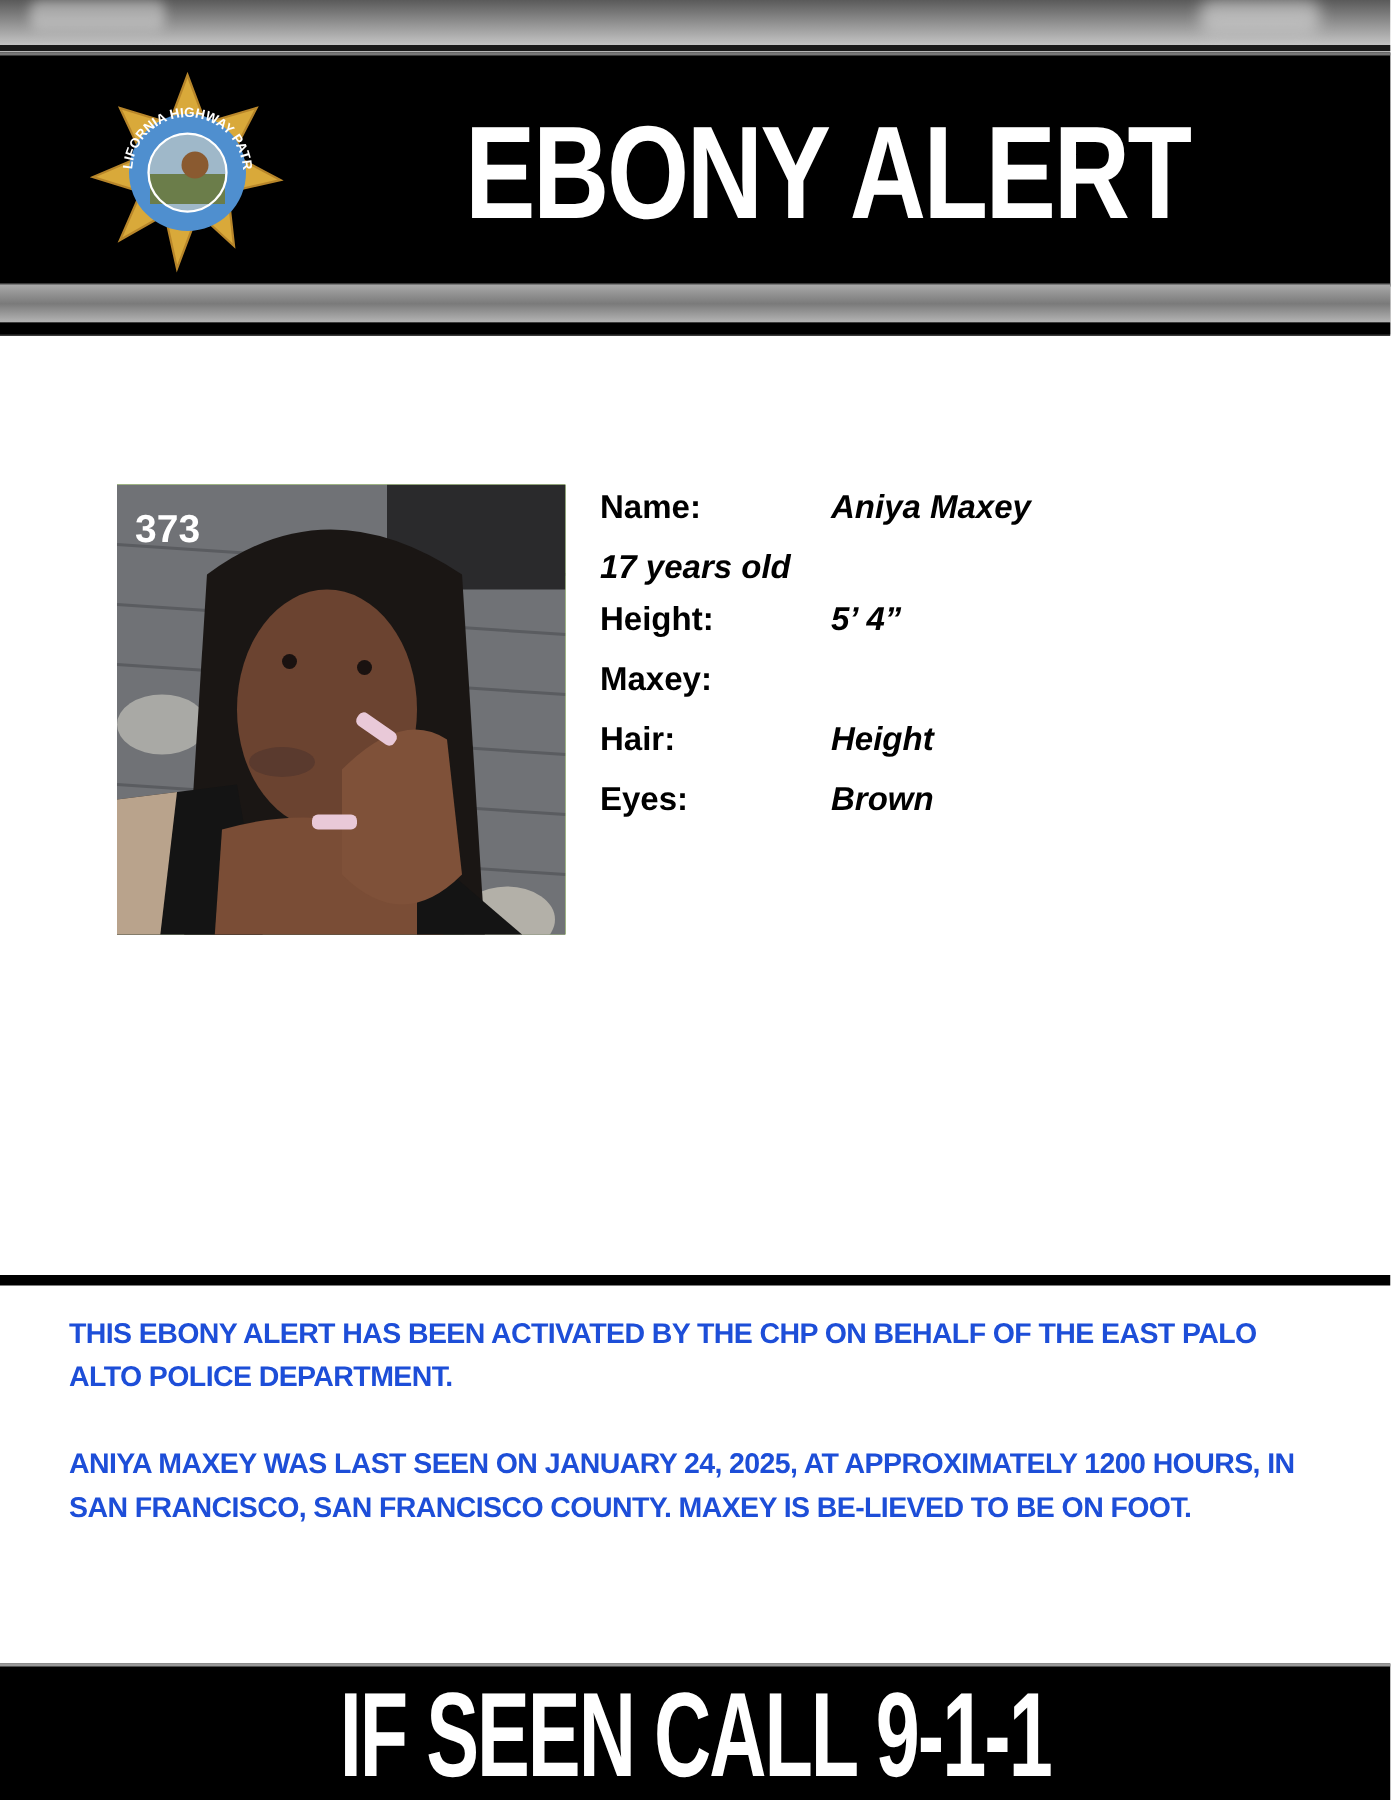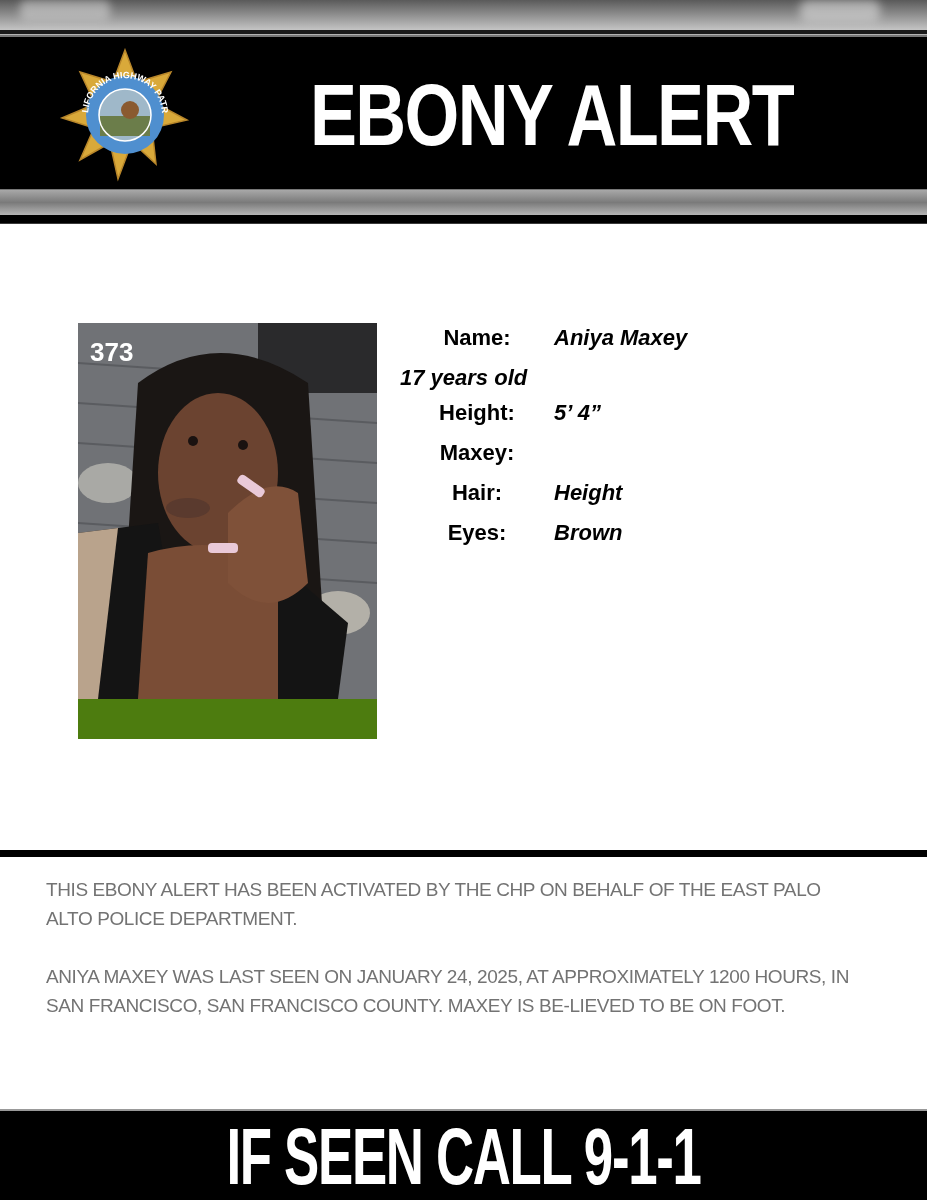--- a/index.html
+++ b/index.html
@@ -10,27 +10,27 @@
     .header-bg .blur2 { position: absolute; left: 800px; top: 0; width: 80px; height: 22px; background: #dcdcdc; opacity: .6; border-radius: 8px; filter: blur(5px); }
     .top-rule { position: absolute; left: 0; top: 30px; width: 927px; height: 4px; background: #1a1a1a; }
     .banner { position: absolute; left: 0; top: 35px; width: 927px; height: 152px; background: #000; border-top: 2px solid #777; border-bottom: 2px solid #777; }
     .lower-band { position: absolute; left: 0; top: 190px; width: 927px; height: 25px;
       background: linear-gradient(180deg, #a8a8a8, #7a7a7a 50%, #b5b5b5); }
     .bottom-rule { position: absolute; left: 0; top: 215px; width: 927px; height: 8px; background: #000; }
     .badge { position: absolute; left: 58px; top: 48px; width: 134px; height: 134px; }
     .banner-title { position: absolute; left: 310px; top: 70px; width: 540px; height: 90px; color: #fff;
       font-family: "Liberation Sans", sans-serif; font-weight: bold; font-size: 88px; line-height: 90px;
       letter-spacing: -2px; transform: scaleX(0.80); transform-origin: left center; white-space: nowrap; }
-    .photo { position: absolute; left: 78px; top: 323px; width: 299px; height: 416px; overflow: hidden; background: #4d7c0f; }
+    .photo { position: absolute; left: 78px; top: 323px; width: 299px; height: 300px; overflow: hidden; background: #4d7c0f; }
     .details { position: absolute; left: 400px; top: 318px; width: 500px; }
     .row { display: flex; font-weight: bold; font-size: 22px; line-height: 40px; color: #000; }
-    .row .label { width: 154px; flex: none; text-align: center; }
+    .row .label { width: 154px; flex: none; }
     .row .value { flex: 1; line-height: 31px; padding-top: 4px; font-style: italic; }
     .divider { position: absolute; left: 0; top: 850px; width: 927px; height: 7px; background: #000; }
-    .body-text { position: absolute; left: 46px; top: 875px; width: 820px; font-weight: normal; font-size: 19px; line-height: 29px; color: #737373; letter-spacing: -0.4px; }
+    .body-text { position: absolute; left: 46px; top: 875px; width: 820px; font-weight: bold; font-size: 19px; line-height: 29px; color: #1d4ed8; letter-spacing: -0.4px; }
     .body-text p { margin: 0 0 29px 0; }
     .footer { position: absolute; left: 0; top: 1109px; width: 927px; height: 91px; background: #000; border-top: 2px solid #999; }
     .footer-text { position: absolute; left: 0; top: 0; width: 927px; text-align: center; color: #fff; font-weight: bold;
       font-size: 80px; line-height: 91px; transform: scaleX(0.66); transform-origin: center; letter-spacing: -2px; white-space: nowrap; }
   </style>
 </head>
 <body>
 
 <div class="header-bg">
   <div class="blur1"></div>

